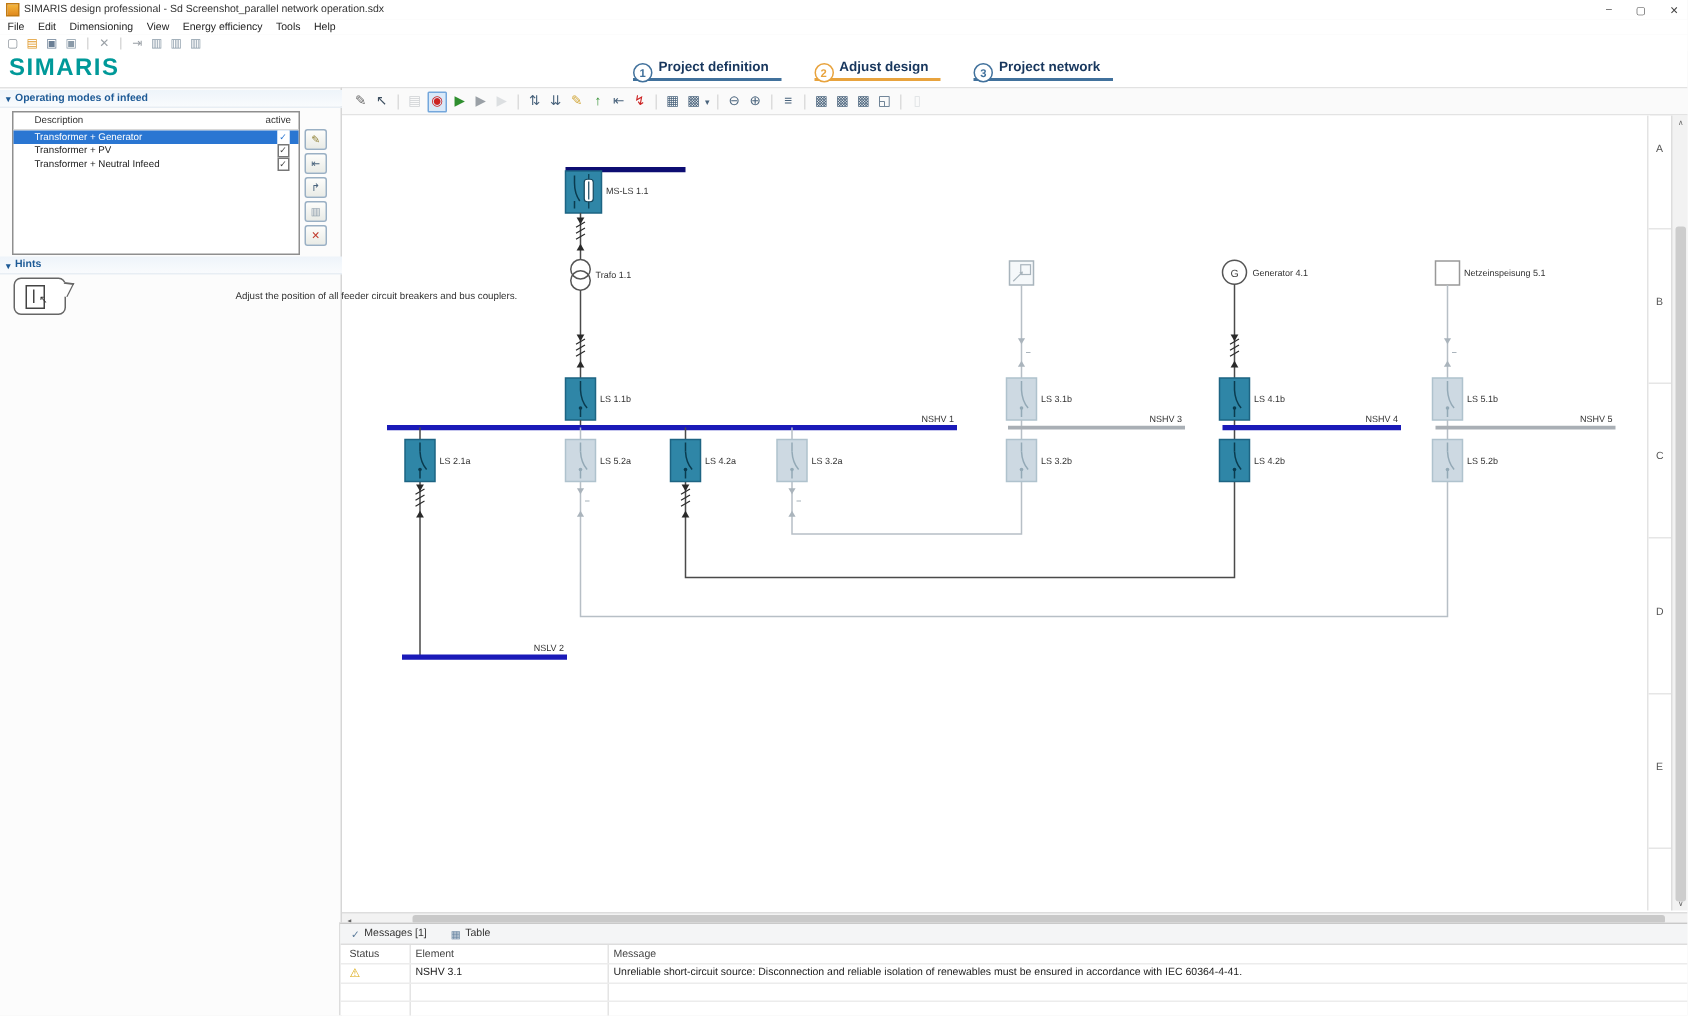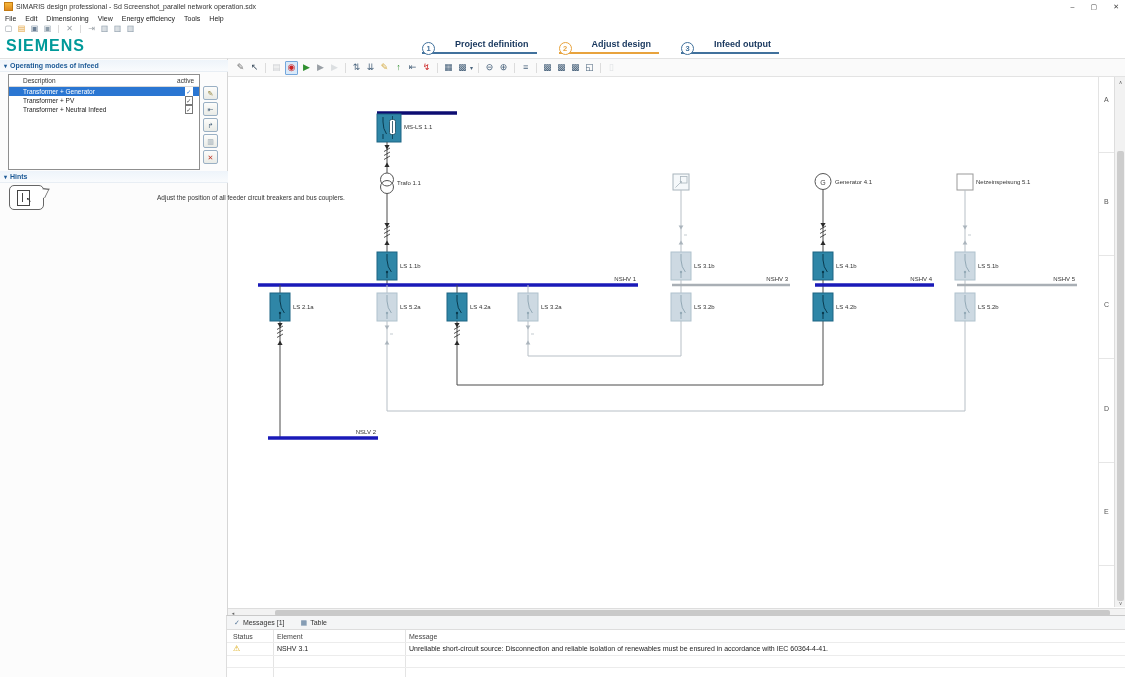--- a/index.html
+++ b/index.html
@@ -30,21 +30,21 @@
   .siemens{position:absolute;left:6px;top:3px;font-size:16px;font-weight:bold;
            letter-spacing:1px;color:#009999;}
   .steps{position:absolute;left:422px;top:3px;display:flex;gap:22px;}
   .step{display:flex;gap:4px;align-items:flex-start;border-bottom:2px solid var(--c);
         padding:0 8px 1px 0;height:14px;}
   .step.s1,.step.s3{--c:#41719c;}
   .step.s2{--c:#e8a33d;}
   .step-circle{width:11px;height:11px;border:1.5px solid var(--c);border-radius:50%;
                color:var(--c);font-size:7.5px;font-weight:bold;display:flex;align-items:center;
                justify-content:center;margin-top:5px;margin-bottom:-8px;background:#fff;}
-  .step-label{font-size:9px;font-weight:bold;color:#17365d;padding-top:2px;margin-left:16px;}
+  .step-label{font-size:9px;font-weight:bold;color:#17365d;padding-top:2px;}
 
   
   .left-panel{position:absolute;left:0;top:58px;width:227px;bottom:0;background:#fcfcfc;
               border-right:1px solid #d6d6d6;border-top:1px solid #e2e2e2;}
   .section-hdr{position:absolute;left:0;width:227px;height:11px;display:flex;align-items:center;
                gap:3px;padding-left:4px;font-size:7px;font-weight:bold;color:#1d5a96;
                background:linear-gradient(#eef4fa,#f9fbfd);border-bottom:1px solid #e8eef4;}
   .hdr-modes{top:1px;}
   .hdr-hints{top:112px;}
   .tri{font-size:6px;color:#1d5a96;}
@@ -164,33 +164,33 @@
   <span class="tb-sep"></span>
   <span class="mt-icon" style="color:#9aa0a6">✕</span>
   <span class="tb-sep"></span>
   <span class="mt-icon" style="color:#9aa0a6">⇥</span>
   <span class="mt-icon" style="color:#8a9aa8">▥</span>
   <span class="mt-icon" style="color:#8a9aa8">▥</span>
   <span class="mt-icon" style="color:#8a9aa8">▥</span>
 </div>
 
 <div class="header">
-  <div class="siemens">SIEMENS</div>
+  <div class="siemens">SIMARIS</div>
   <div class="steps">
     <div class="step s1">
       <span class="step-circle">1</span>
       <span class="step-label">Project definition</span>
     </div>
     <div class="step s2">
       <span class="step-circle">2</span>
       <span class="step-label">Adjust design</span>
     </div>
     <div class="step s3">
       <span class="step-circle">3</span>
-      <span class="step-label">Infeed output</span>
+      <span class="step-label">Project network</span>
     </div>
   </div>
 </div>
 
 <div class="left-panel">
   <div class="section-hdr hdr-modes">
     <span class="tri">▾</span>
     <span>Operating modes of infeed</span>
   </div>
 

